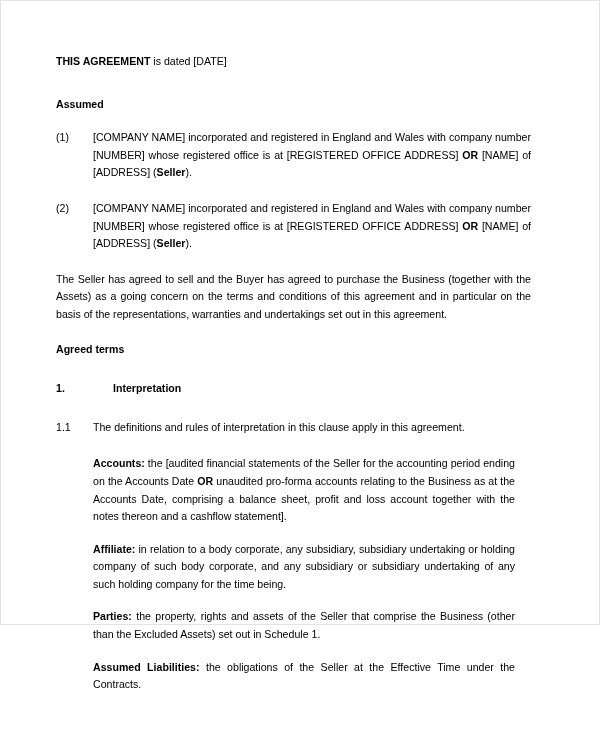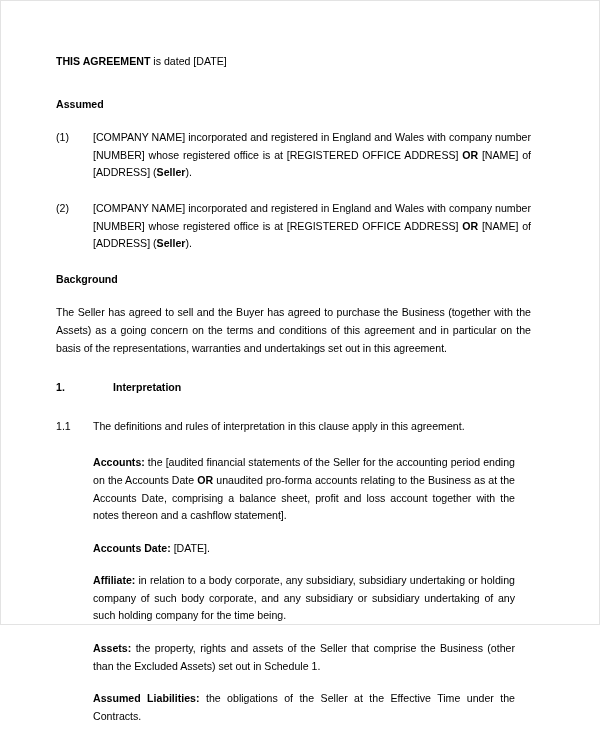--- a/index.html
+++ b/index.html
@@ -113,39 +113,38 @@
     <div class="numrow">
       <div class="num">(1)</div>
       <div class="body"><span>[COMPANY NAME] incorporated and registered in England and Wales with company number [NUMBER] whose registered office is at [REGISTERED OFFICE ADDRESS] </span><span class="b">OR</span><span> [NAME] of [ADDRESS] (</span><span class="b">Seller</span><span>).</span></div>
     </div>
 
     <div class="numrow">
       <div class="num">(2)</div>
       <div class="body"><span>[COMPANY NAME] incorporated and registered in England and Wales with company number [NUMBER] whose registered office is at [REGISTERED OFFICE ADDRESS] </span><span class="b">OR</span><span> [NAME] of [ADDRESS] (</span><span class="b">Seller</span><span>).</span></div>
     </div>
 
-    <div class="heading">Background</div>
 
     <div class="para">The Seller has agreed to sell and the Buyer has agreed to purchase the Business (together with the Assets) as a going concern on the terms and conditions of this agreement and in particular on the basis of the representations, warranties and undertakings set out in this agreement.</div>
 
+    <div class="heading">Agreed terms</div>
 
     <div class="clause-head">
       <div class="num">1.</div>
       <div class="body">Interpretation</div>
     </div>
 
     <div class="subclause">
       <div class="num">1.1</div>
       <div class="body">The definitions and rules of interpretation in this clause apply in this agreement.</div>
     </div>
 
     <div class="definition"><span class="term">Accounts:</span><span> the [audited financial statements of the Seller for the accounting period ending on the Accounts Date </span><span class="b">OR</span><span> unaudited pro-forma accounts relating to the Business as at the Accounts Date, comprising a balance sheet, profit and loss account together with the notes thereon and a cashflow statement].</span></div>
 
-    <div class="definition"><span class="term">Accounts Date:</span><span> [DATE].</span></div>
 
     <div class="definition"><span class="term">Affiliate:</span><span> in relation to a body corporate, any subsidiary, subsidiary undertaking or holding company of such body corporate, and any subsidiary or subsidiary undertaking of any such holding company for the time being.</span></div>
 
-    <div class="definition"><span class="term">Assets:</span><span> the property, rights and assets of the Seller that comprise the Business (other than the Excluded Assets) set out in Schedule 1.</span></div>
+    <div class="definition"><span class="term">Parties:</span><span> the property, rights and assets of the Seller that comprise the Business (other than the Excluded Assets) set out in Schedule 1.</span></div>
 
     <div class="definition"><span class="term">Assumed Liabilities:</span><span> the obligations of the Seller at the Effective Time under the Contracts.</span></div>
 
   </div>
 </div>
 
 </body></html>

